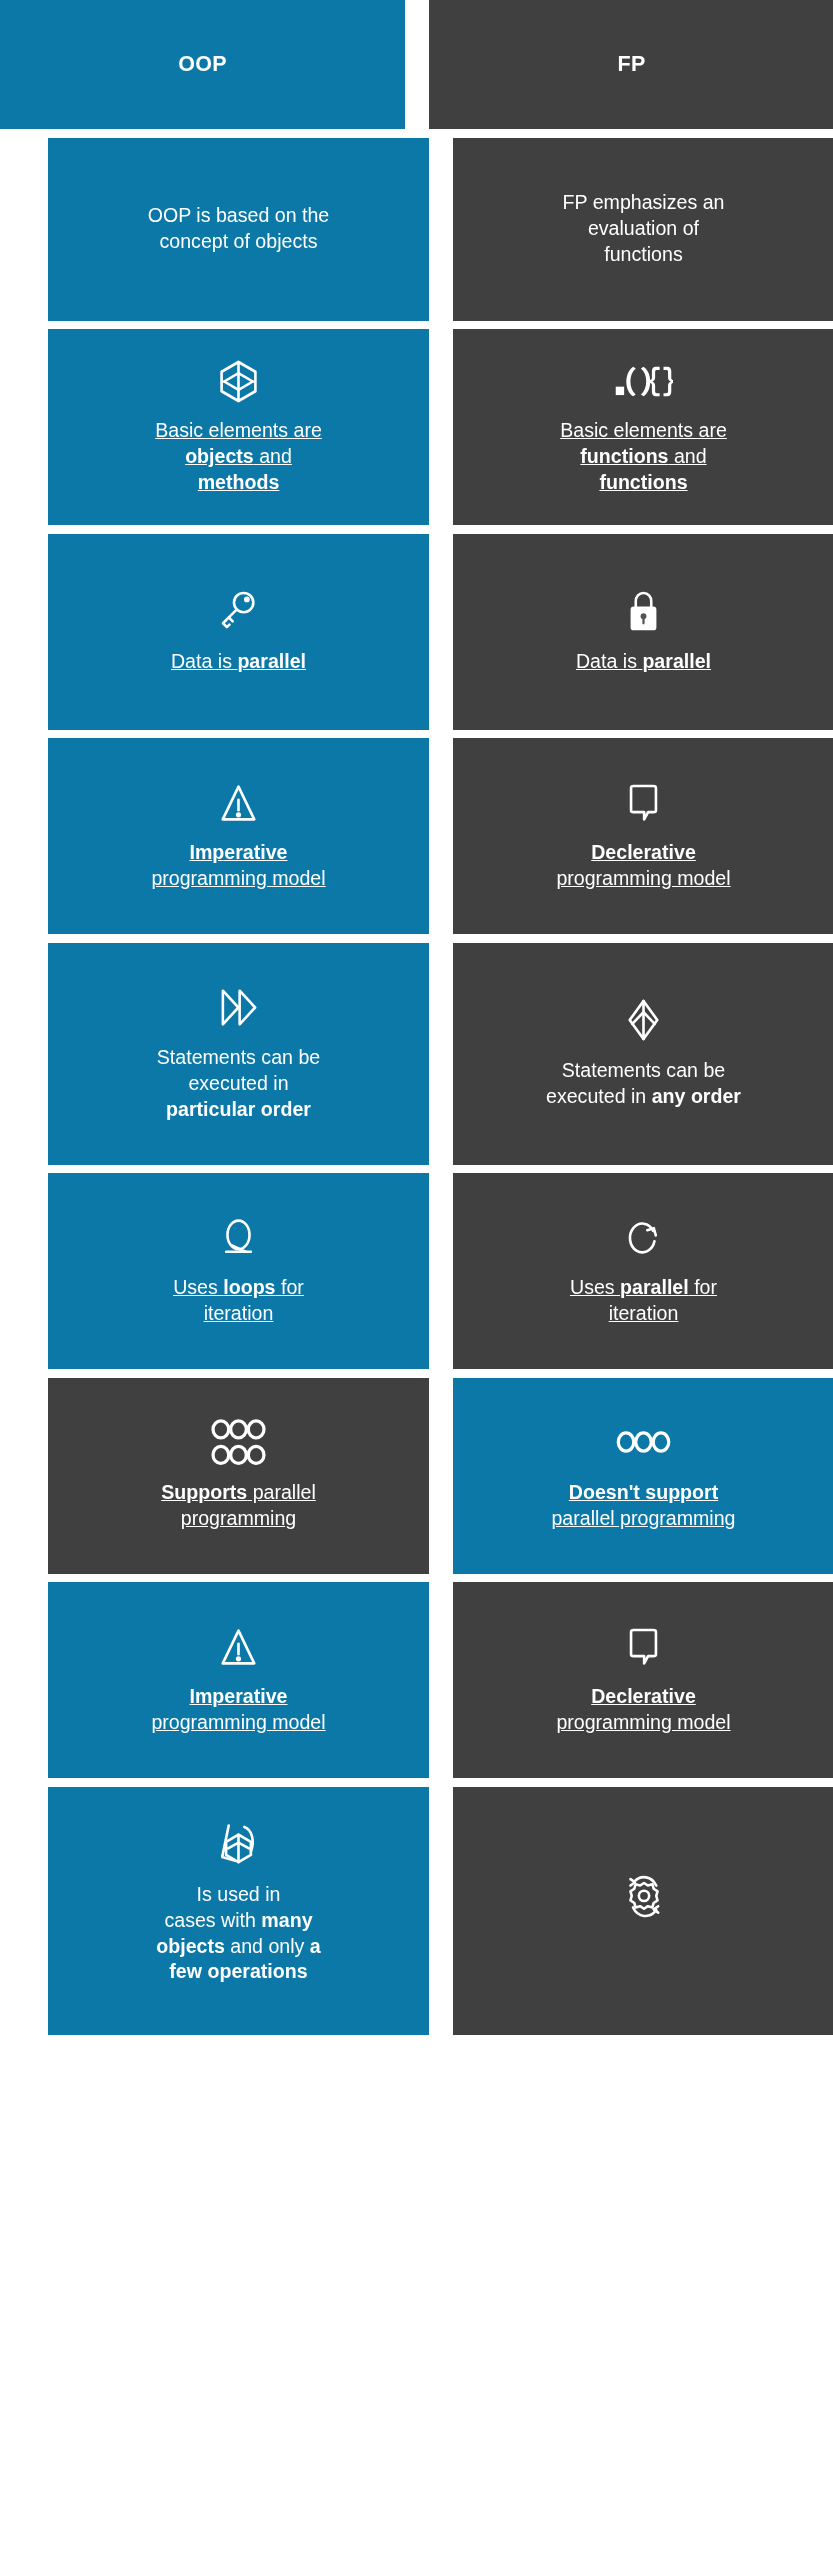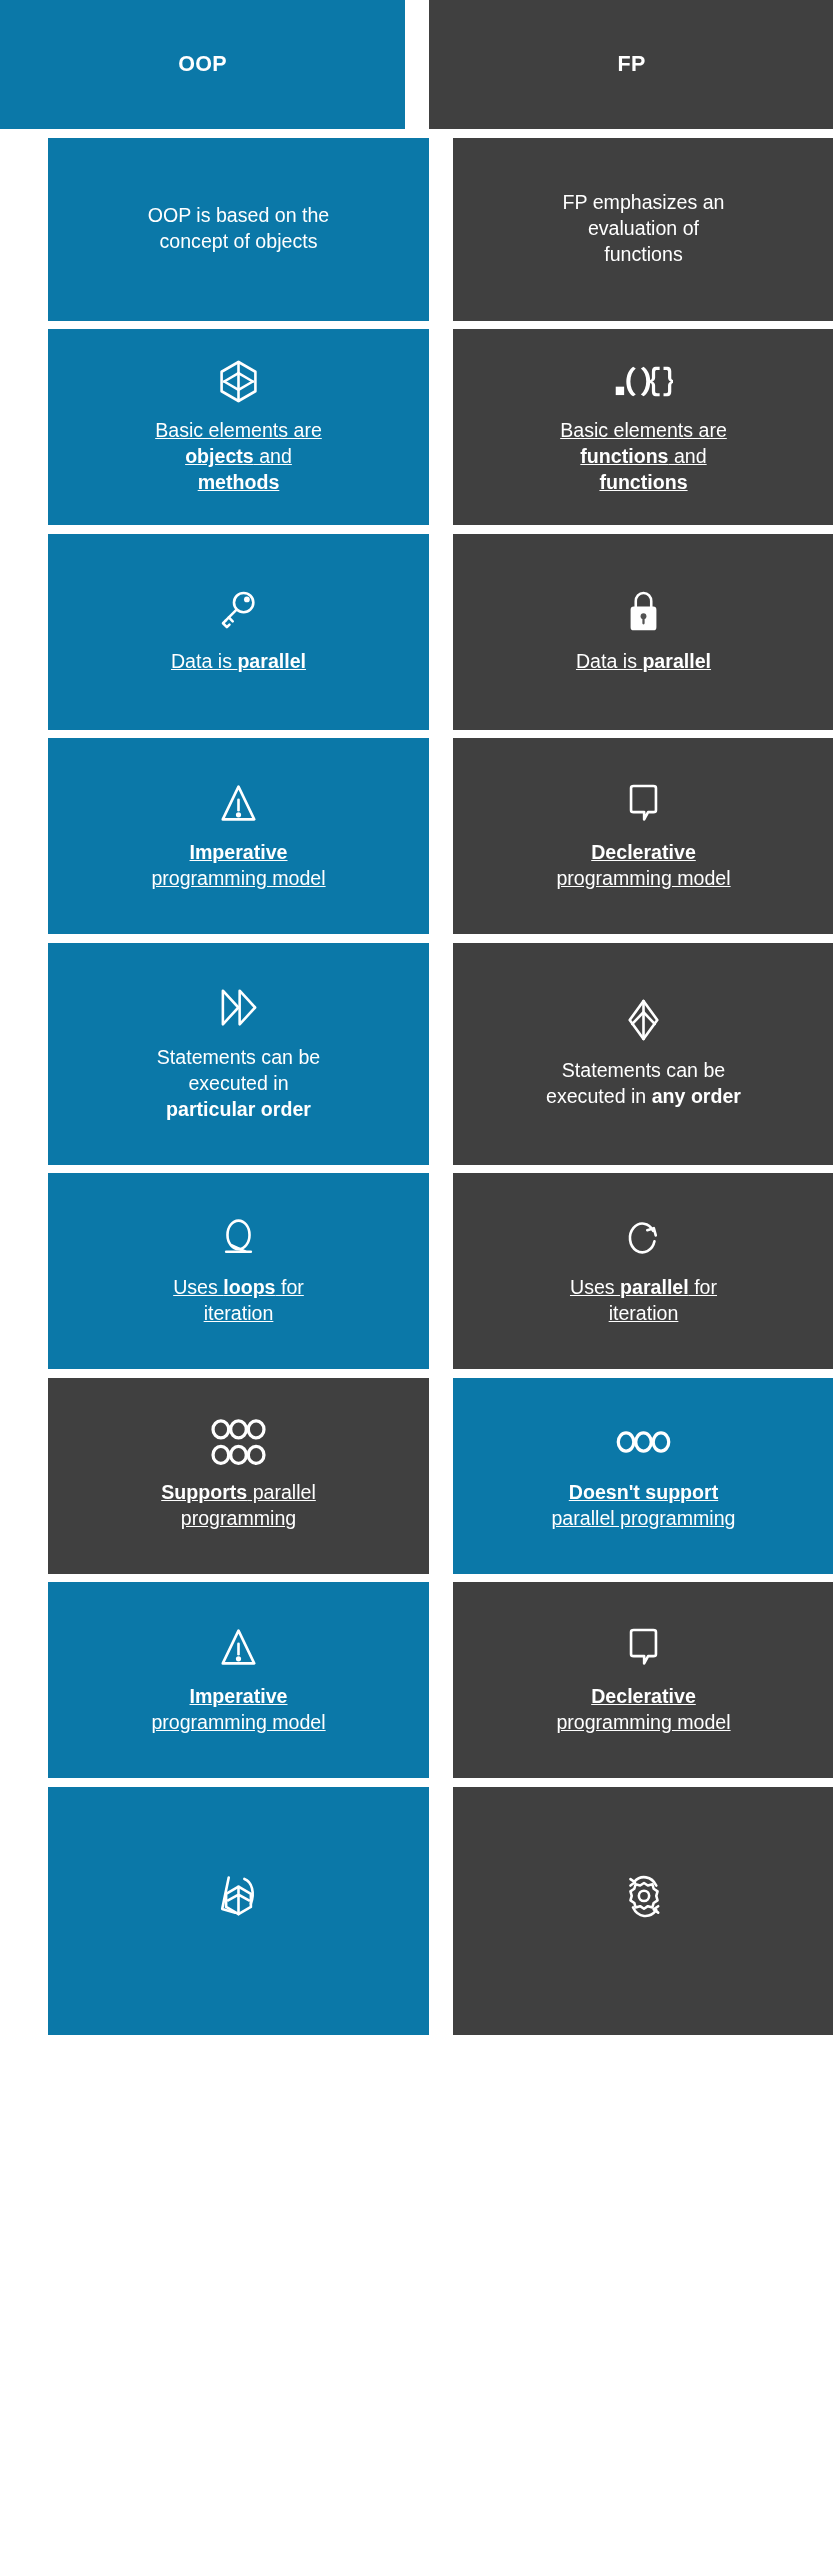--- a/index.html
+++ b/index.html
@@ -257,20 +257,21 @@
       <div class="row row-last">
         <div class="cell oop">
           <div class="icon-wrap">
             <svg width="43" height="43" viewBox="0 0 66 66" fill="none" stroke="#fff" stroke-width="4" stroke-linejoin="round" stroke-linecap="round">
     <path d="M18 4 L8 52 L28 58"></path>
     <path d="M42 6 C54 10 58 28 52 44"></path>
     <path d="M33 18 L52 29 L52 49 L33 60 L14 49 L14 29 Z"></path>
     <path d="M33 18 L33 30 M33 30 L49 39 M33 30 L17 39 M33 30 L33 60"></path>
   </svg>
           </div>
+          <div class="cell-text">Is used in<br>cases with <b>many</b><br><b>objects</b> and only <b>a</b><br><b>few operations</b></div>
         </div>
         <div class="cell fp">
           <div class="icon-wrap">
             <svg width="40" height="43" viewBox="0 0 62 66" fill="none" stroke="#fff" stroke-width="4" stroke-linecap="round" stroke-linejoin="round">
     <path d="M31 12 L37 16 L44 14 L46 21 L52 25 L50 32 L52 39 L46 43 L44 50 L37 48 L31 52 L25 48 L18 50 L16 43 L10 39 L12 32 L10 25 L16 21 L18 14 L25 16 Z"></path>
     <circle cx="31" cy="32" r="8"></circle>
     <path d="M16 10 A22 26 0 0 1 50 16"></path>
     <path d="M50 54 A22 26 0 0 1 14 50"></path>
     <path d="M10 6 L17 11 L10 16"></path>
     <path d="M53 58 L46 53 L53 48"></path>

